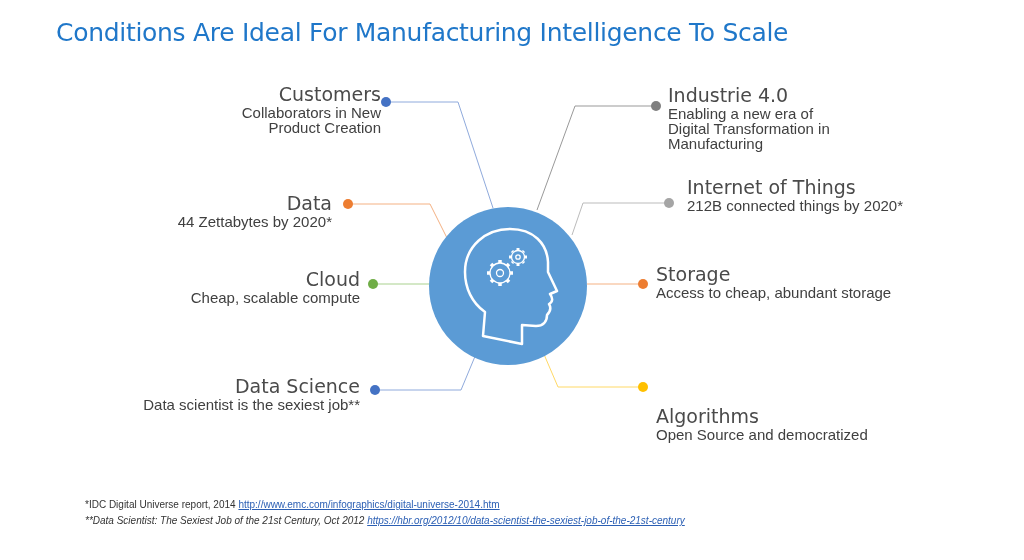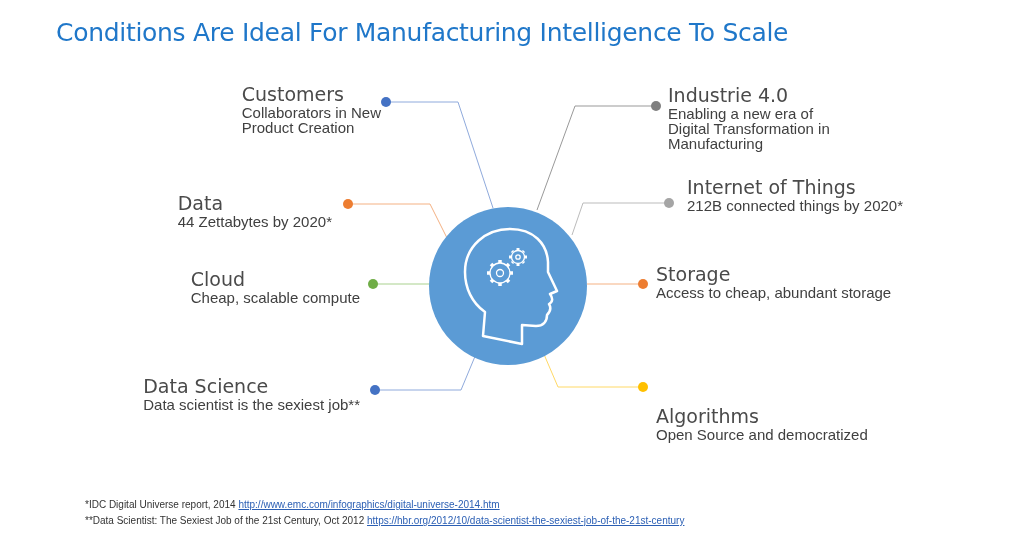--- a/index.html
+++ b/index.html
@@ -2,21 +2,21 @@
 <html><head>
 <meta charset="utf-8">
 <style>
   html, body { margin:0; padding:0; }
   body { width:1024px; height:560px; background:#ffffff; position:relative; overflow:hidden; font-family:"Liberation Sans", sans-serif; }
   .title { position:absolute; left:56px; top:18px; font-size:25px; color:#1f77c9; font-family:"DejaVu Sans", sans-serif; letter-spacing:-0.3px; white-space:nowrap; }
   svg.lines { position:absolute; left:0; top:0; }
   .node { position:absolute; color:#555; }
   .node .h { font-family:"DejaVu Sans", sans-serif; font-size:19px; color:#4a4a4a; line-height:22px; white-space:nowrap; }
   .node .s { font-size:15px; color:#404040; line-height:15px; white-space:nowrap; }
-  .right-al { text-align:left; }
+  .right-al { text-align:right; }
   .dot { position:absolute; width:10px; height:10px; border-radius:50%; }
   .foot { position:absolute; left:68px; font-size:10px; color:#333; white-space:nowrap;margin-left:17px; }
   .foot a { color:#2b5fb4; text-decoration:underline; }
 </style>
 </head>
 <body>
 
 <div class="title">Conditions Are Ideal For Manufacturing Intelligence To Scale</div>
 
 <svg class="lines" width="1024" height="560">
@@ -120,15 +120,15 @@
 </div>
 
 <div class="node" style="left:656px;top:373px;margin-top:32px;">
   <div class="h">Algorithms</div>
   <div class="s">Open Source and democratized</div>
 </div>
 
 <div class="foot" style="top:499px;">
   <span>*IDC Digital Universe report, 2014 </span><a>http://www.emc.com/infographics/digital-universe-2014.htm</a>
 </div>
-<div class="foot" style="top:515px;">
+<div class="foot" style="top:515px;font-style:italic;">
   <span>**Data Scientist: The Sexiest Job of the 21st Century, Oct 2012 </span><a>https://hbr.org/2012/10/data-scientist-the-sexiest-job-of-the-21st-century</a>
 </div>
 
 </body></html>

